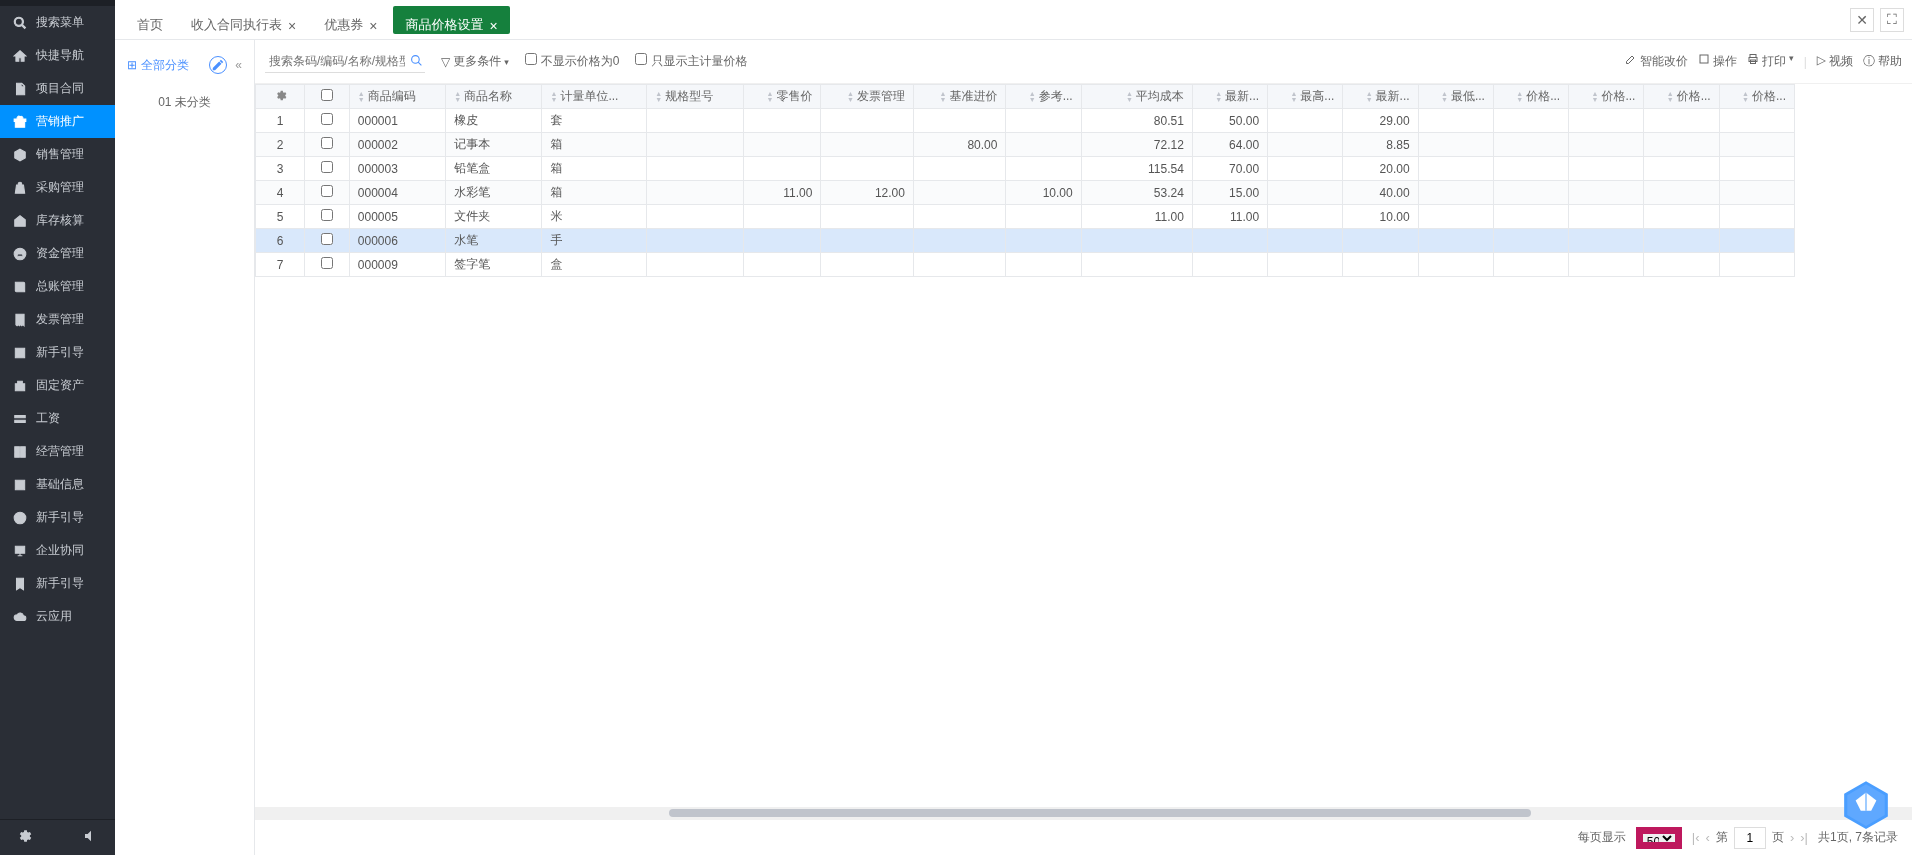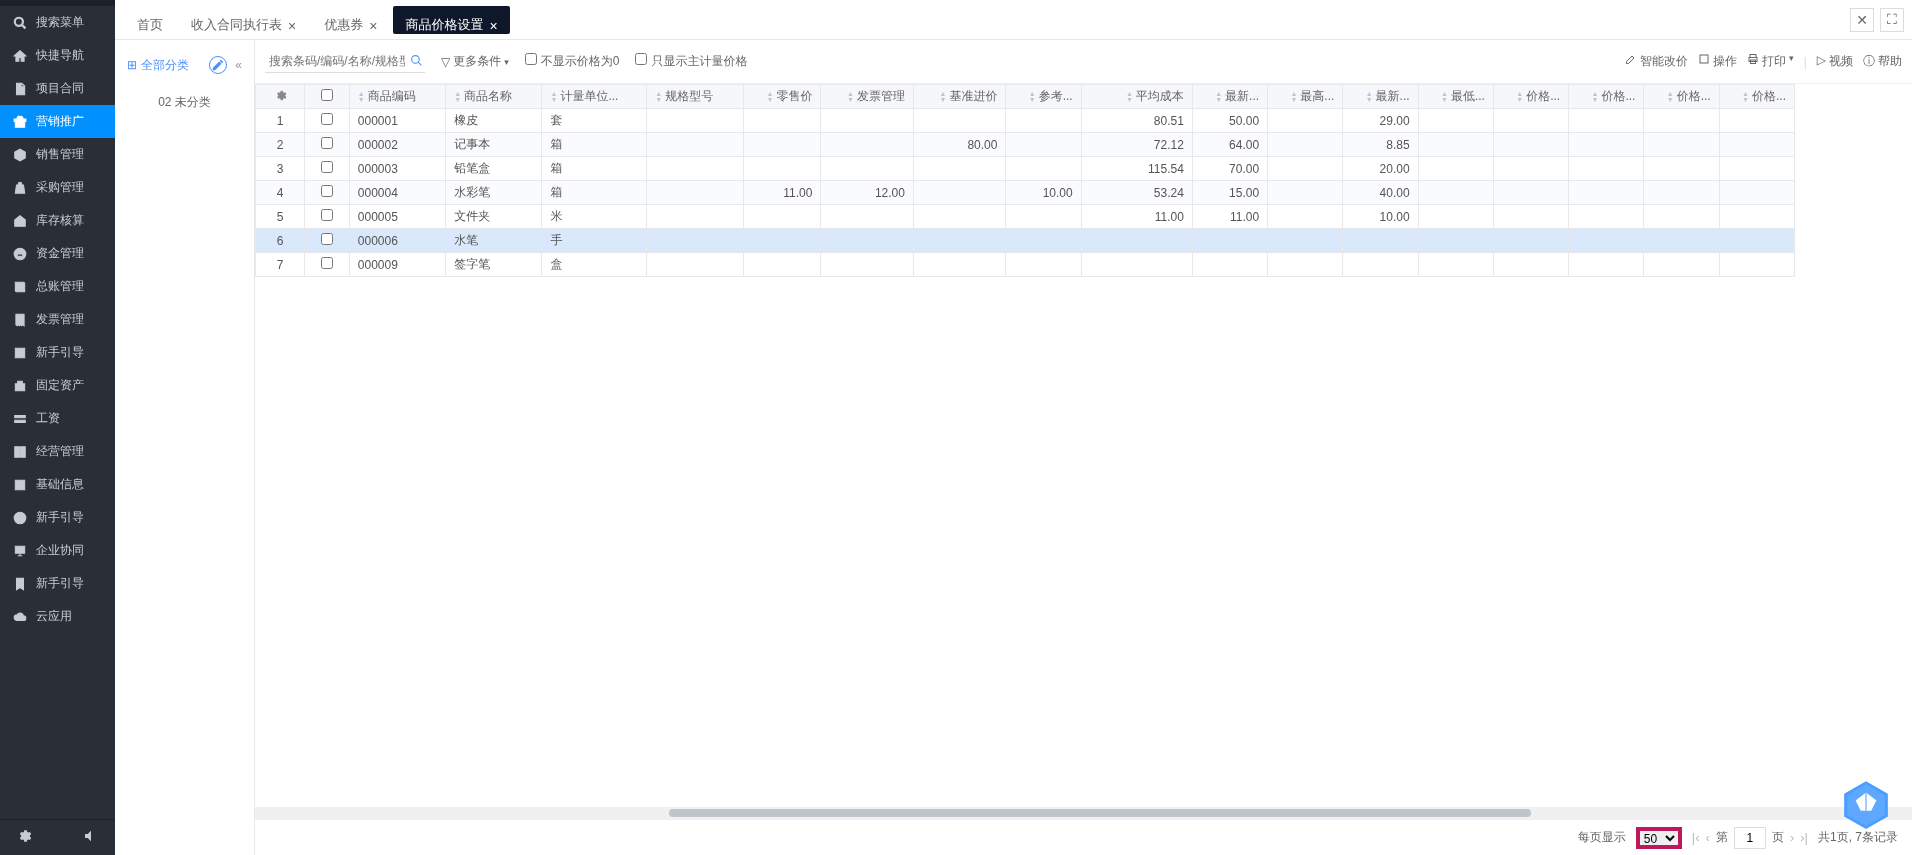--- a/index.html
+++ b/index.html
@@ -16,21 +16,21 @@
     .nav-icon svg { width: 14px; height: 14px; fill: currentColor; }
     .sidebar-footer { display: flex; justify-content: space-between; padding: 8px 16px; border-top: 1px solid #1d2026; }
     .sidebar-footer svg { width: 16px; height: 16px; fill: #c8ccd2; cursor: pointer; }
     
     
     .main { flex: 1; display: flex; flex-direction: column; position: relative; }
     
     
     .tabs-bar { display: flex; align-items: center; height: 40px; border-bottom: 1px solid #e6e8eb; padding: 0 10px; position: relative; }
     .tab { display: flex; align-items: flex-end; height: 28px; padding: 0 12px; margin-right: 4px; cursor: pointer; font-size: 13px; color: #666; position: relative; }
-    .tab.active { background: #0f172a; color: #fff; border-radius: 2px; }
+    .tab.active { background: #15803d; color: #fff; border-radius: 2px; }
     .tab-close { margin-left: 6px; font-size: 14px; cursor: pointer; }
     .tabs-actions { position: absolute; right: 8px; display: flex; gap: 6px; }
     .tabs-actions .btn-icon { width: 24px; height: 24px; display: flex; align-items: center; justify-content: center; border: 1px solid #ddd; cursor: pointer; font-size: 14px; color: #666; }
     
     
     .content { flex: 1; display: flex; overflow: hidden; }
     
     
     .category-panel { width: 140px; border-right: 1px solid #e6e8eb; padding: 10px 0; display: flex; flex-direction: column; }
     .category-header { display: flex; align-items: center; justify-content: space-between; padding: 6px 12px; color: #4a90ff; font-size: 12px; }
@@ -76,21 +76,21 @@
     .grid .col-retail, .grid .col-whole, .grid .col-pur, .grid .col-latest, .grid .col-max, .grid .col-latest2, .grid .col-min, .grid .col-ref, .grid .col-p1, .grid .col-p2, .grid .col-p3, .grid .col-p4 { width: 60px; }
     .grid .col-avg { width: 90px; }
     .gear-icon svg { width: 13px; height: 13px; fill: #888; }
     
     
     .hscroll { height: 12px; background: #f0f0f0; display: flex; align-items: center; }
     .hscroll-thumb { height: 8px; background: #c0c4cc; width: 52%; margin-left: 25%; border-radius: 4px; }
     
     
     .pagination { display: flex; align-items: center; justify-content: flex-end; height: 36px; padding: 0 14px; gap: 10px; color: #666; font-size: 12px; border-top: 1px solid #f0f0f0; }
-    .page-select { width: 46px; height: 22px; border: 4px solid #be185d; font-size: 12px; }
+    .page-select { width: 46px; height: 22px; border: 7px solid #be185d; font-size: 12px; }
     .page-nav { display: flex; align-items: center; gap: 6px; }
     .page-btn { color: #bbb; cursor: pointer; font-size: 13px; }
     .page-input { width: 32px; height: 22px; border: 1px solid #ddd; text-align: center; font-size: 12px; }
     
     
     .float-bird { position: absolute; right: 20px; bottom: 26px; width: 52px; height: 52px; cursor: pointer; }
     .float-bird svg { width: 100%; height: 100%; }
     
     input[type="checkbox"] { width: 12px; height: 12px; cursor: pointer; }
   </style>
@@ -302,21 +302,21 @@
           <span class="cat-icons">
             <span class="cat-edit-icon">
               <svg viewBox="0 0 24 24" fill="#4a90ff">
                   <path d="M3 17v4h4l11-11-4-4L3 17zM21 7l-4-4-2 2 4 4 2-2z"></path>
                 </svg>
             </span>
             <span class="collapse-icon">«</span>
           </span>
         </div>
         <div class="category-tree">
-          <div class="tree-item">02 未分类</div>
+          <div class="tree-item">01 未分类</div>
         </div>
       </div>
 
       <div class="table-area">
 
         <div class="toolbar">
           <div class="search-box">
             <input class="search-input" placeholder="搜索条码/编码/名称/规格型号/别名" style="">
             <span class="search-icon-wrap">
               <svg width="13" height="13" viewBox="0 0 24 24" fill="none" stroke="#4a90ff" stroke-width="2">

